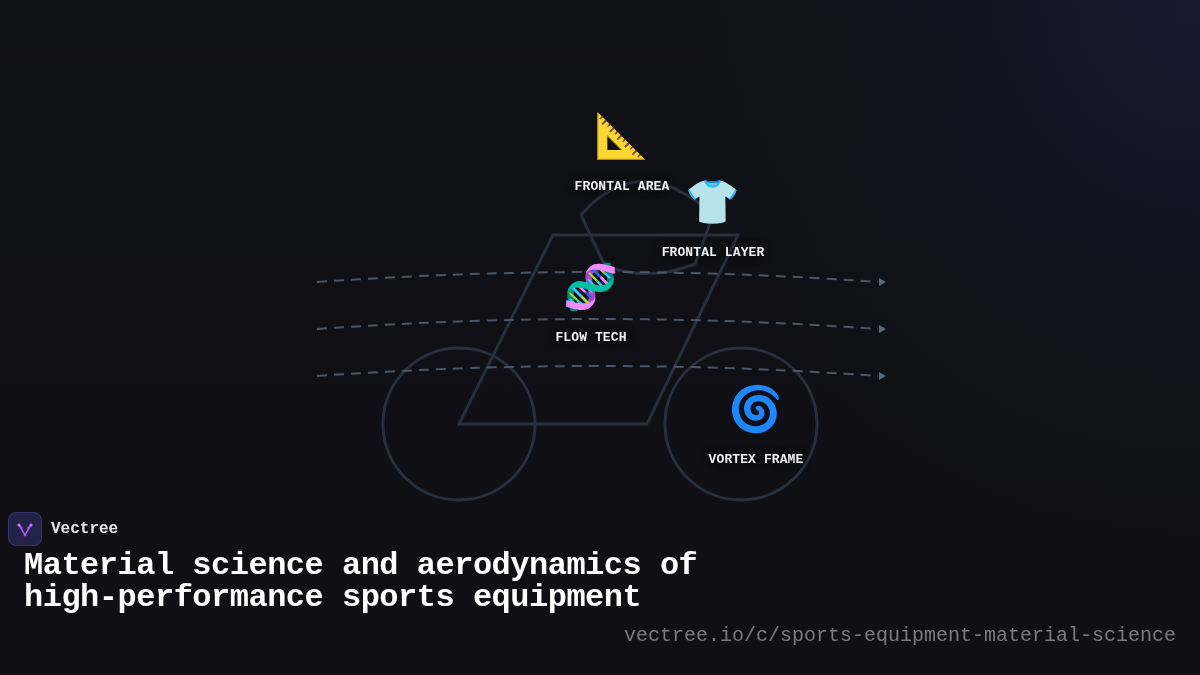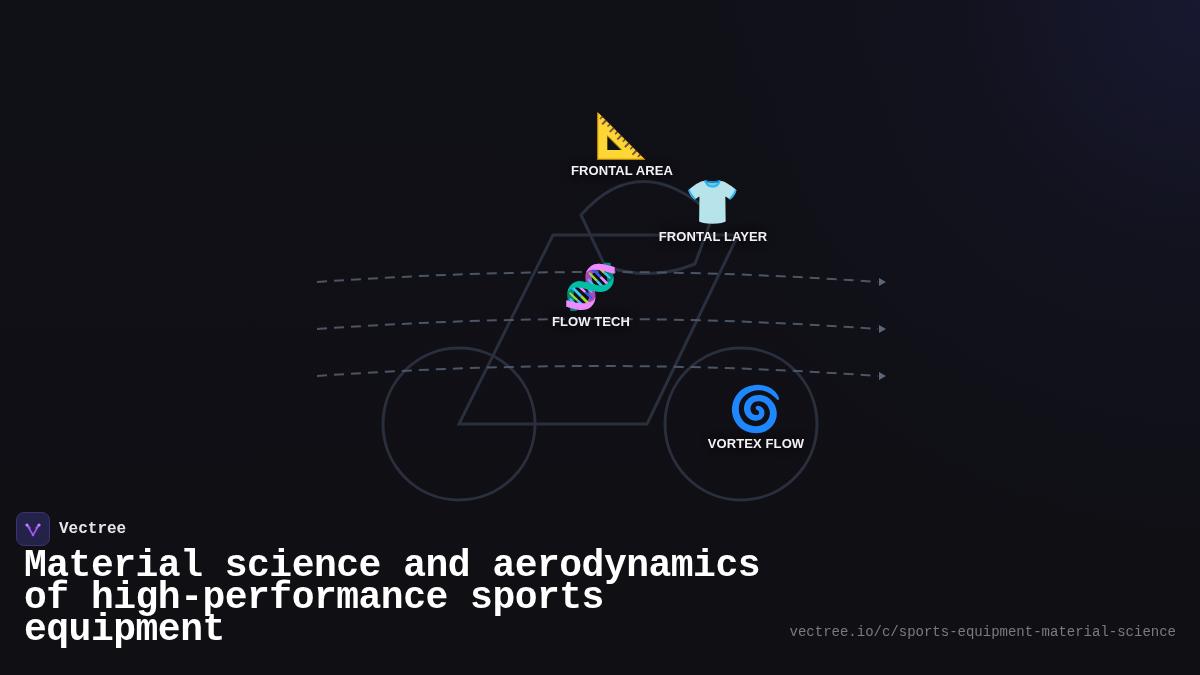--- a/index.html
+++ b/index.html
@@ -17,44 +17,45 @@
     svg.diagram { position: absolute; left: 0; top: 0; }
     .node {
       position: absolute; display: flex; flex-direction: column; align-items: center;
       transform: translateX(-50%);
     }
     .node .emoji {
       font-size: 44px; line-height: 48px; height: 48px;
       font-family: "DejaVu Sans", sans-serif;
     }
     .node .label {
-      margin-top: 3px;
+      margin-top: 19px;
       color: #f2f2f5; font-weight: bold; font-size: 13px; letter-spacing: 0.1px;
       white-space: nowrap;
       text-shadow: 0 0 8px rgba(10,10,14,0.9);
+      font-family: Liberation Mono, monospace;
     }
-    .brand { position: absolute; left: 16px; top: 512px; display: flex; align-items: center; }
+    .brand { position: absolute; left: 8px; top: 512px; display: flex; align-items: center; }
     .brand-logo {
       width: 32px; height: 32px; border-radius: 8px;
       background: #25224a; border: 1px solid #3a3470;
       display: flex; align-items: center; justify-content: center;
     }
     .brand-name {
       margin-left: 9px; color: #e6e6ea; font-weight: bold; font-size: 16px;
       font-family: "Liberation Mono", monospace;
     }
     .title {
       position: absolute; left: 24px; top: 550px; width: 760px;
-      color: #ffffff; font-weight: bold; font-size: 38px; line-height: 32px;
+      color: #ffffff; font-weight: bold; font-size: 32px; line-height: 32px;
       font-family: "Liberation Mono", monospace; letter-spacing: -0.5px;
       margin: 0;
     }
     .url {
       position: absolute; right: 24px; top: 624px;
-      color: #7a7a82; font-size: 14px;
+      color: #7a7a82; font-size: 20px;
       font-family: "Liberation Mono", monospace;
     }
   </style>
 </head>
 <body>
 
 <div class="bg"></div>
 
 <svg class="diagram" width="1200" height="675" viewBox="0 0 1200 675">
 
@@ -87,21 +88,21 @@
   <span class="label">FRONTAL LAYER</span>
 </div>
 
 <div class="node" style="left:591px; top:263px;">
   <span class="emoji">🧬</span>
   <span class="label">FLOW TECH</span>
 </div>
 
 <div class="node" style="left:756px; top:385px;">
   <span class="emoji">🌀</span>
-  <span class="label">VORTEX FLOW</span>
+  <span class="label">VORTEX FRAME</span>
 </div>
 
 <div class="brand">
   <div class="brand-logo">
     <svg width="20" height="20" viewBox="0 0 20 20">
       <g fill="none" stroke="#a855f7" stroke-width="1.6" stroke-linecap="round">
         <path d="M4,6 L10,16 L16,6"></path>
         <path d="M4,6 L7,9"></path>
         <path d="M16,6 L13,9"></path>
       </g>

